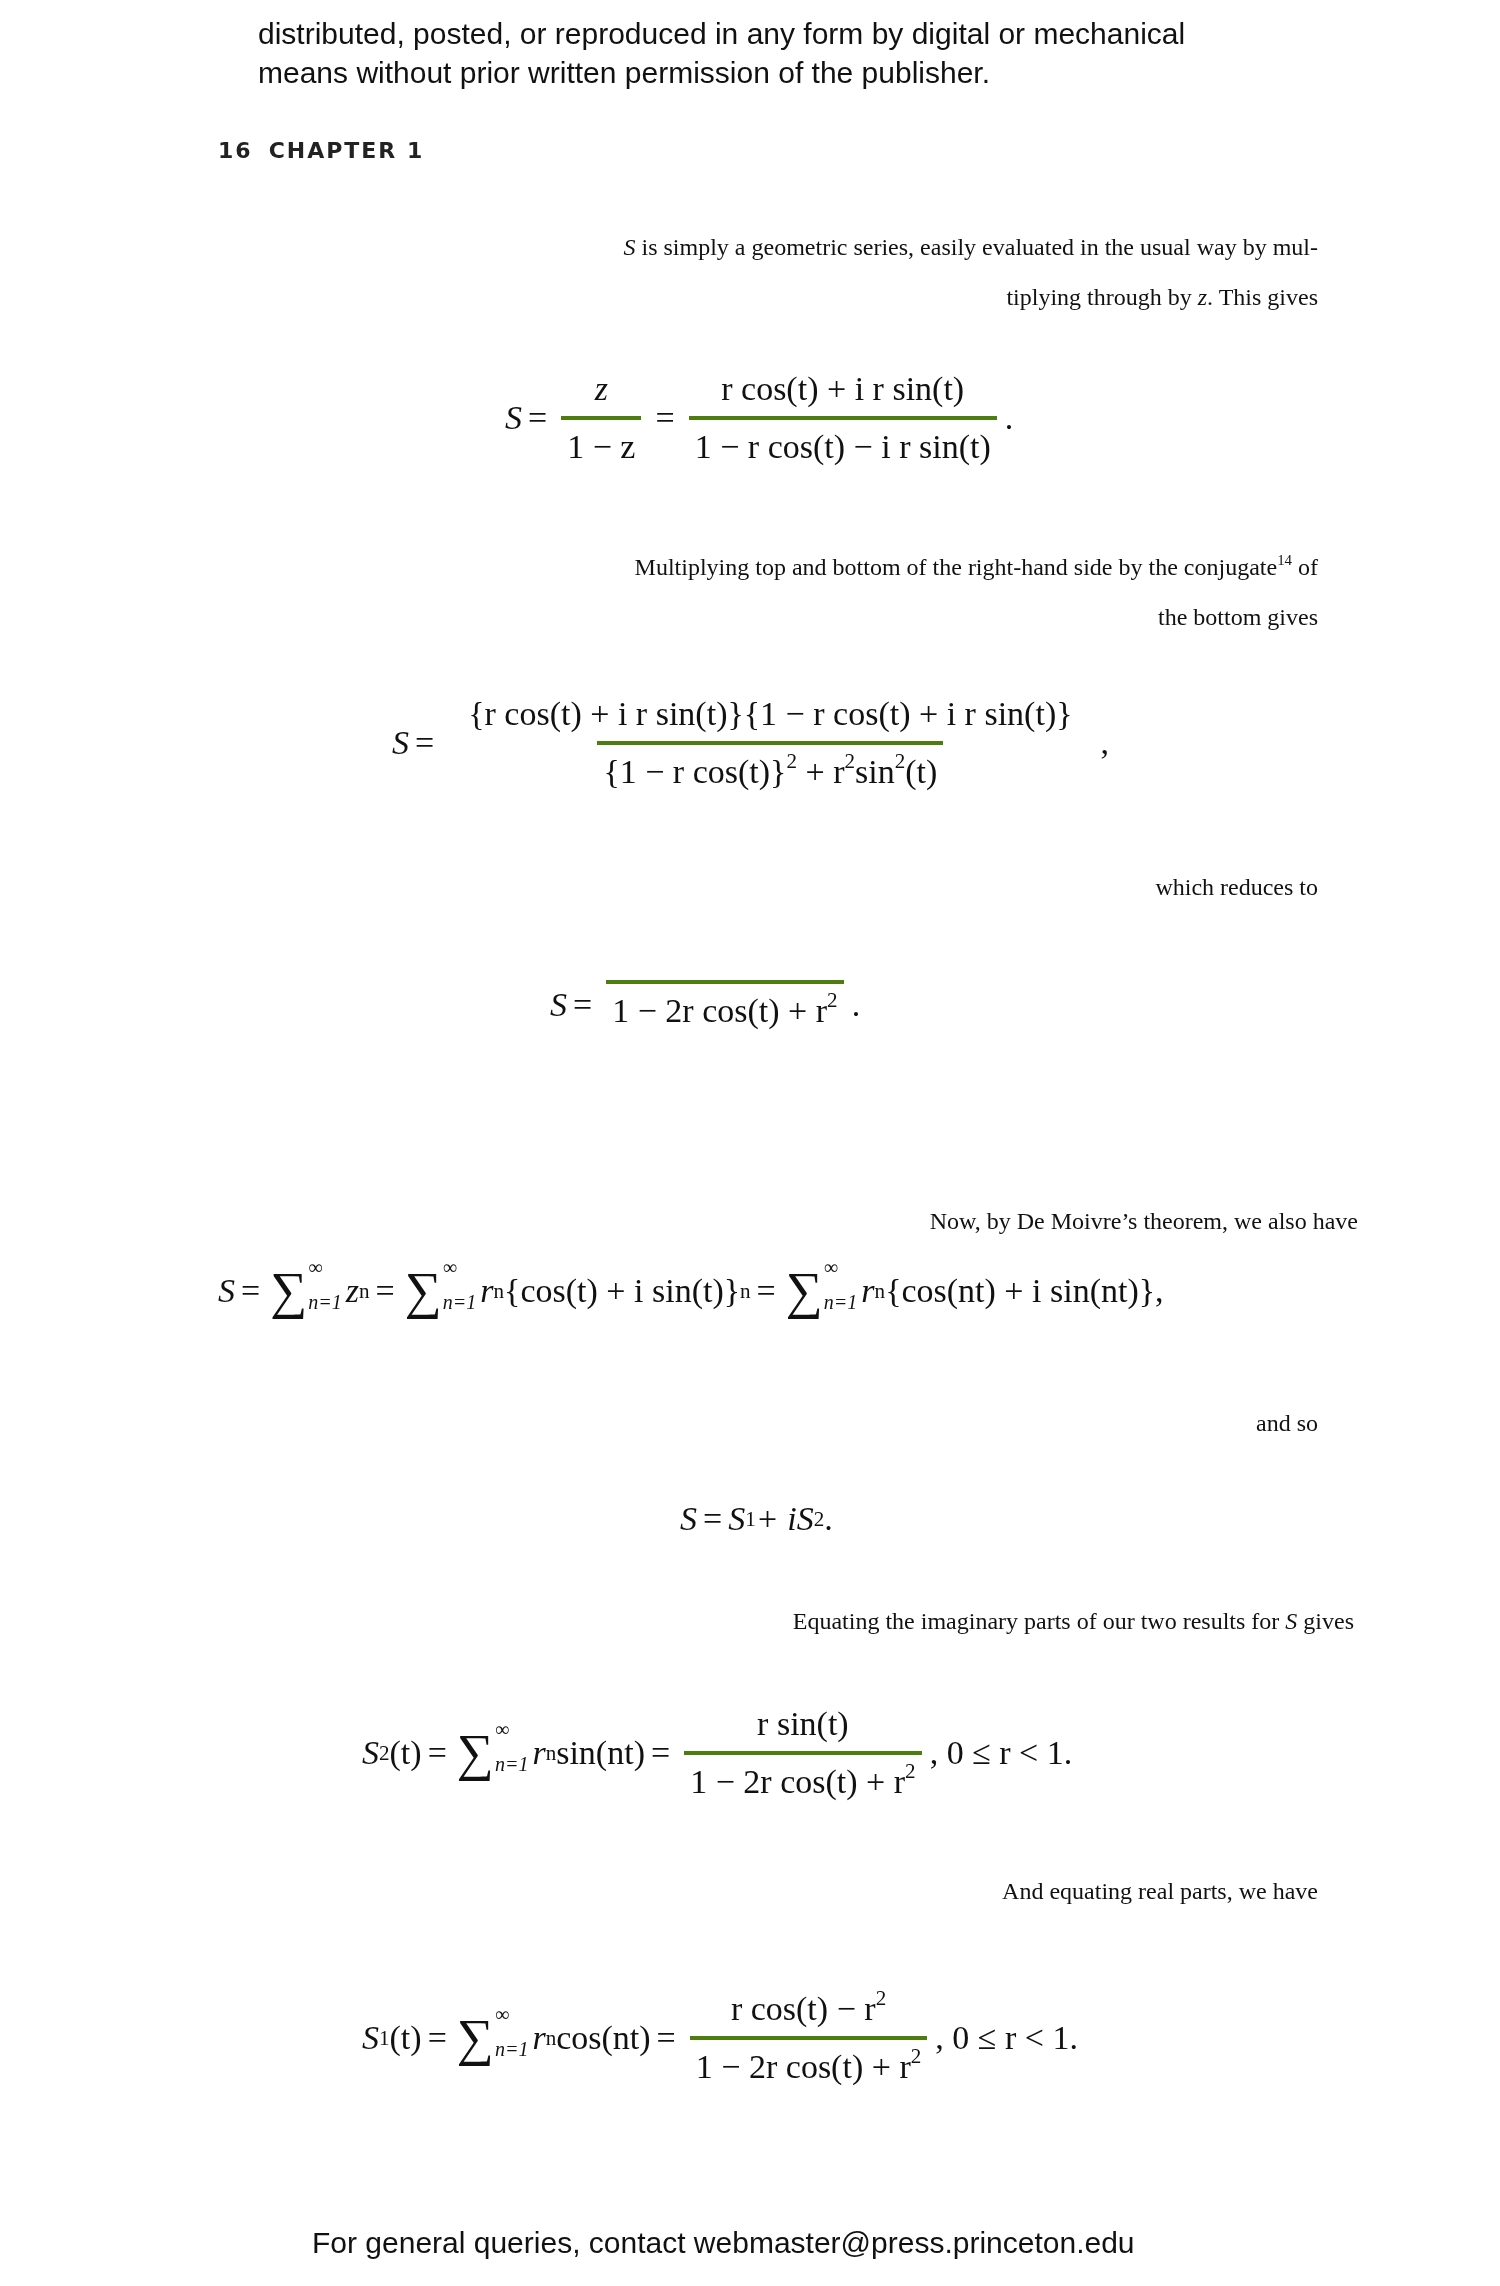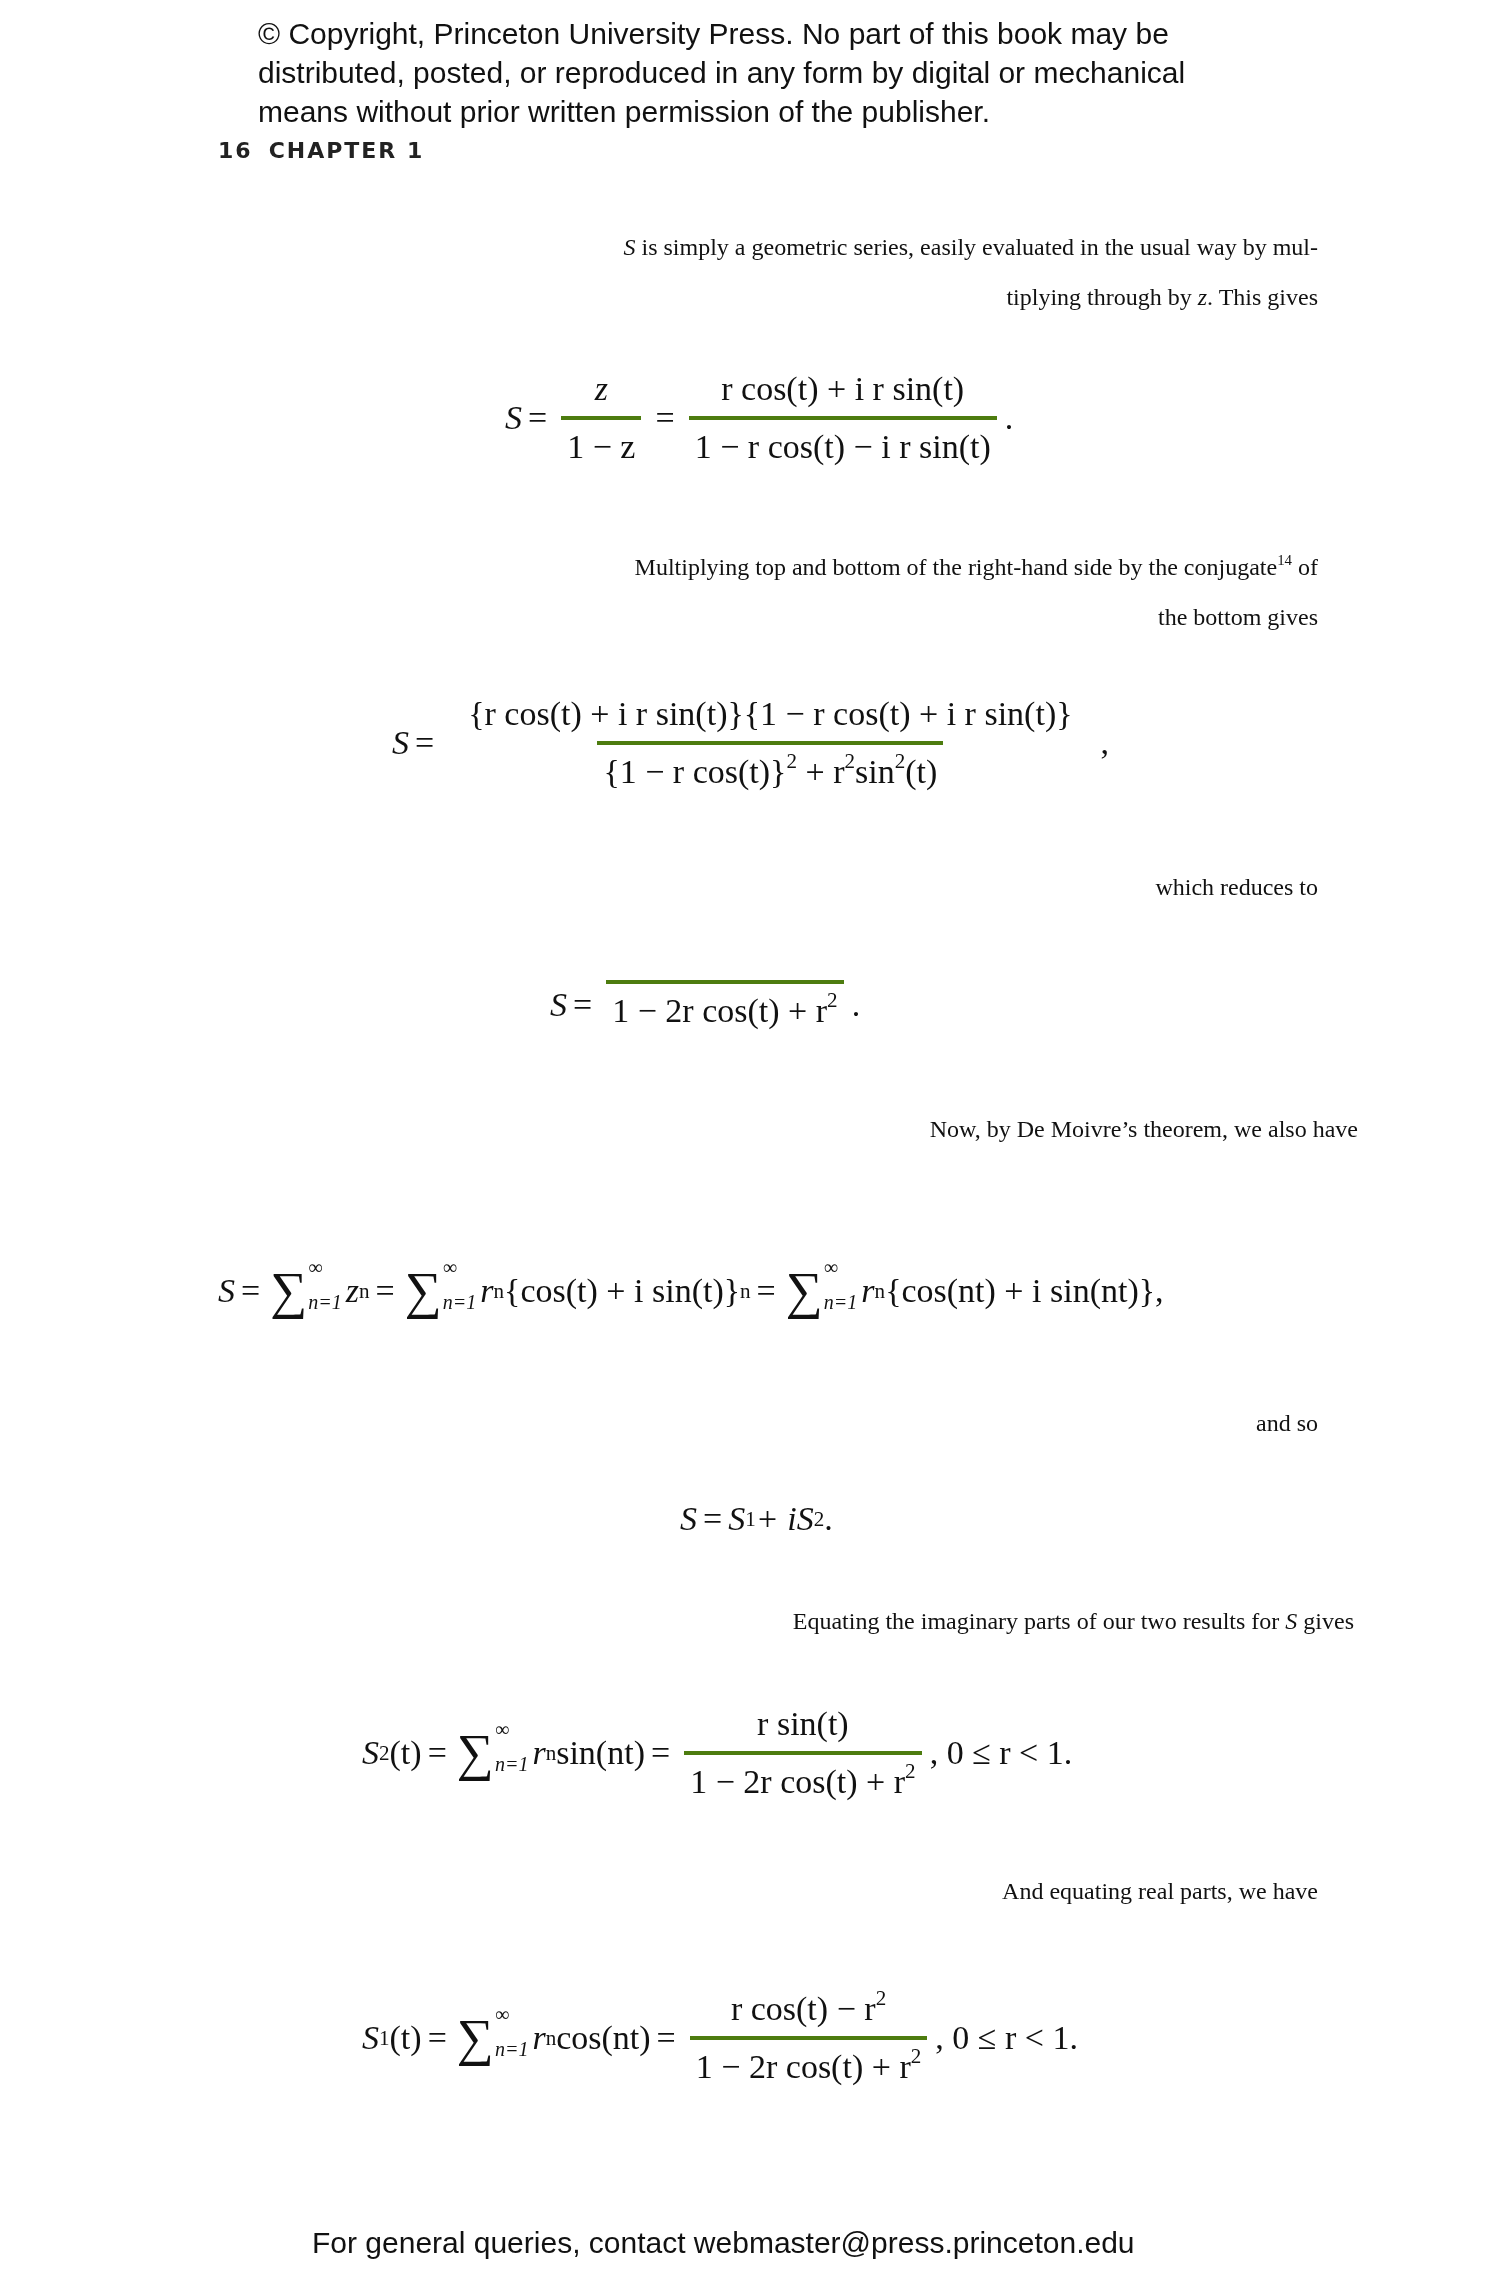--- a/index.html
+++ b/index.html
@@ -22,21 +22,20 @@
   .sigma .lims { display: inline-flex; flex-direction: column; font-size: 20px; line-height: 22px; margin-left: 1px; }
   .sigma .lims .up { margin-top: -14px; }
   .sigma .lims .lo { margin-top: 13px; font-style: italic; }
   .op { margin: 0 6px; }
   .footer { position: absolute; left: 312px; top: 2226px; font-size: 30px; color: #111; }
 </style>
 </head>
 <body>
 
 <div class="copyright sans">
-  <div>© Copyright, Princeton University Press. No part of this book may be</div>
   <div>distributed, posted, or reproduced in any form by digital or mechanical</div>
   <div>means without prior written permission of the publisher.</div>
 </div>
 <div class="runhead">
   <span class="pg">16</span><span>CHAPTER 1</span>
 </div>
 
 <div class="para" style="top:222px;">
   <i>S</i><span> is simply a geometric series, easily evaluated in the usual way by mul-</span><br>
   <span>tiplying through by </span><i>z</i><span>. This gives</span>
@@ -78,21 +77,21 @@
 
 <div class="eq" style="left:550px; top:980px;">
   <i>S</i>
   <span class="op">=</span>
   <span class="frac">
     <span class="den"><span>1 − 2r cos(t) + r</span><sup>2</sup></span>
   </span>
   <span>.</span>
 </div>
 
-<div class="para indent" style="top:1104px;">
+<div class="para indent" style="top:1196px;">
   <span>Now, by De Moivre’s theorem, we also have</span>
 </div>
 
 <div class="eq" style="left:218px; top:1265px;">
   <i>S</i>
   <span class="op">=</span>
   <span class="sigma">
       <span class="sym">∑</span>
       <span class="lims">
         <span class="up">∞</span>

